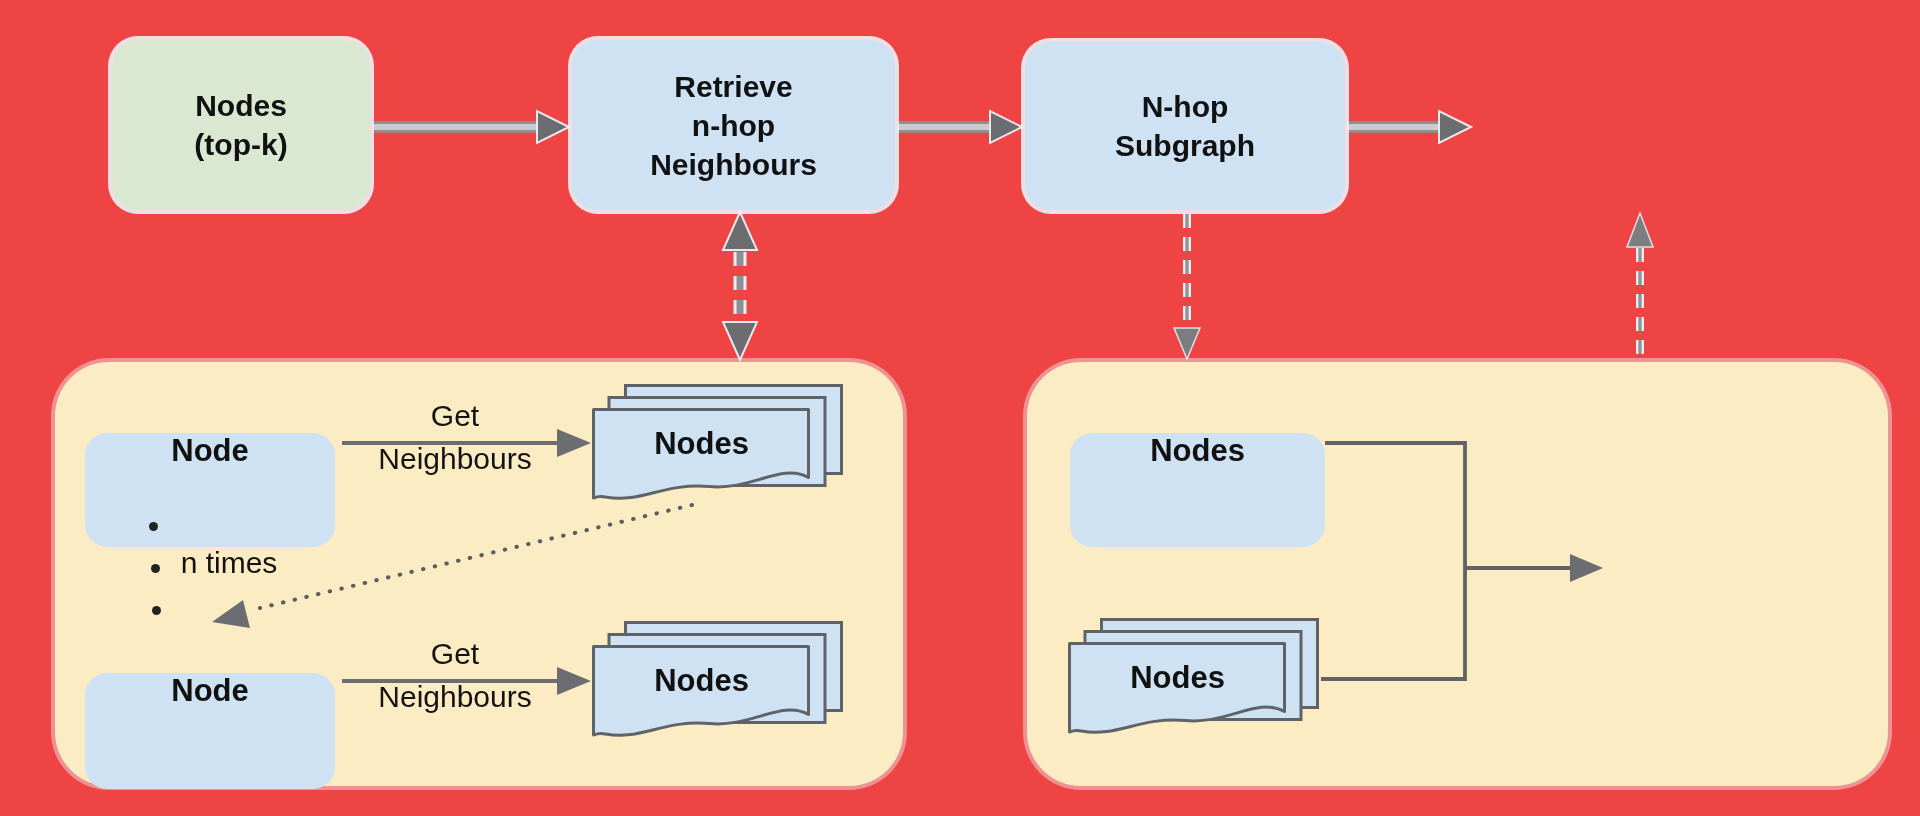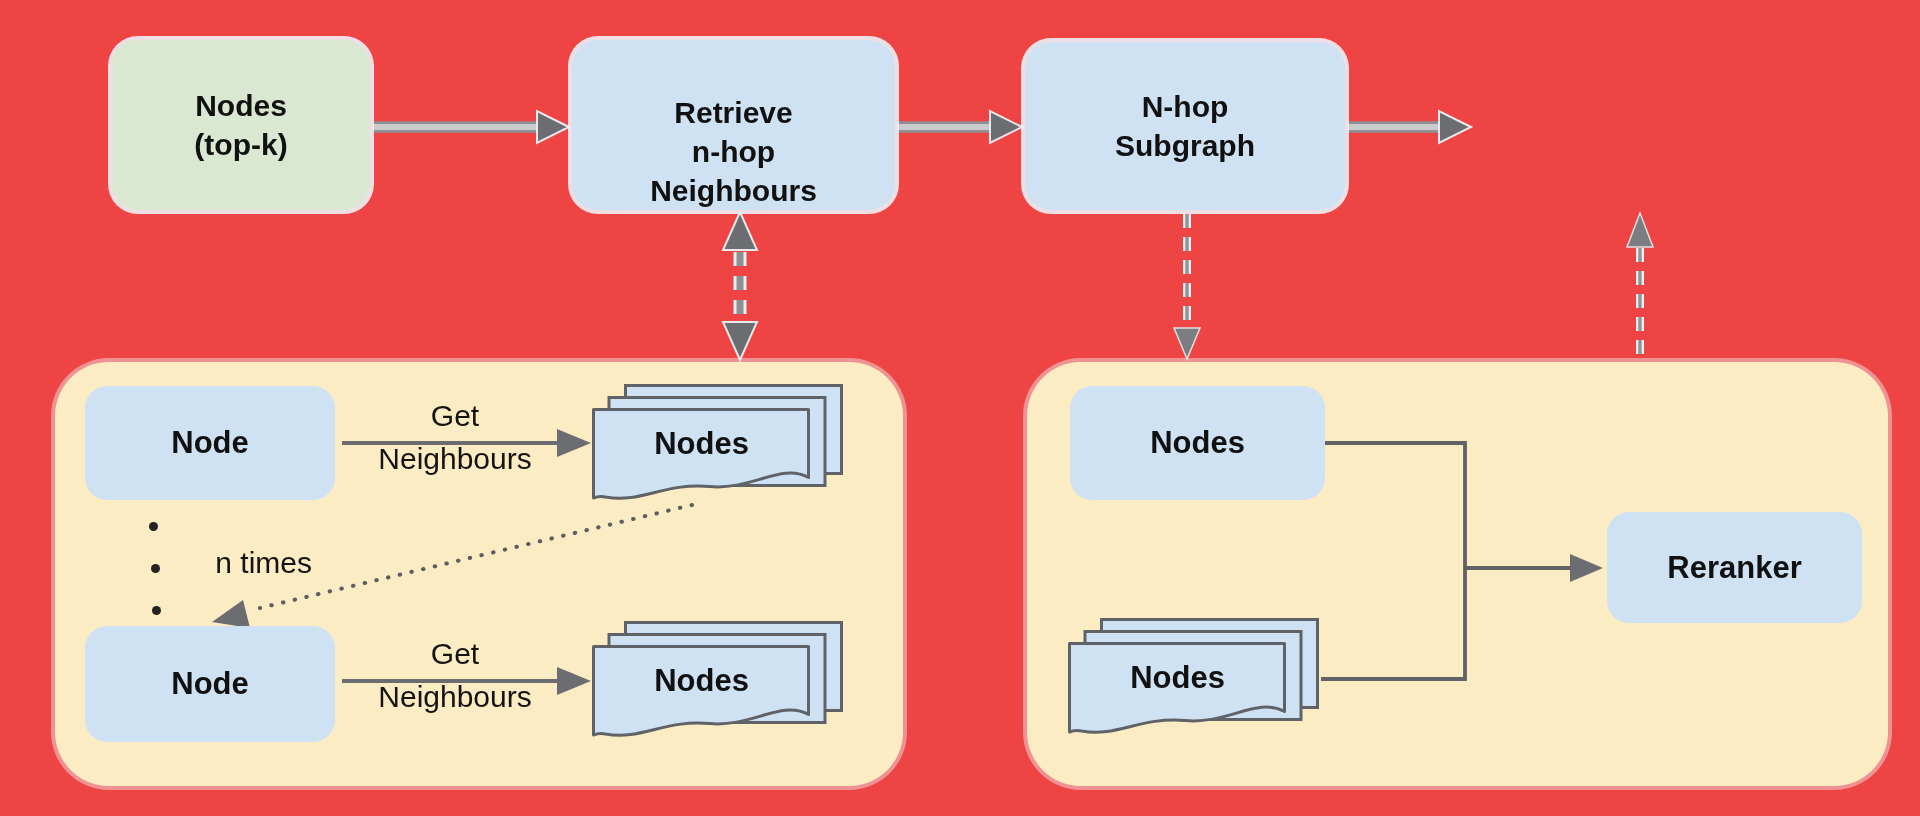--- a/index.html
+++ b/index.html
@@ -17,21 +17,21 @@
     display:flex;align-items:center;justify-content:center;text-align:center;
     box-shadow:0 0 0 4px rgba(238,241,246,.9);
   }
   .flowbox .box-label{
     font-weight:700;font-size:30px;line-height:39px;color:#111;white-space:pre-line;
   }
   .green{background:#dae8d2;}
   .blue{background:#cfe2f3;}
   .bluebox{
     position:absolute;background:#cfe2f3;border-radius:22px;z-index:3;
-    display:flex;align-items:center;justify-content:center;text-align:center;
+    display:flex;align-items:flex-start;justify-content:center;text-align:center;margin-top:47px;
   }
   .bluebox .box-label{font-weight:700;font-size:31px;color:#111;}
   .anno{
     position:absolute;z-index:4;color:#141414;font-size:30px;line-height:43px;
     text-align:center;white-space:pre-line;
   }
   .stack{position:absolute;z-index:3;}
   .stack-label{
     position:absolute;z-index:4;display:flex;align-items:center;justify-content:center;
     font-weight:700;font-size:31px;color:#111;
@@ -104,21 +104,21 @@
     <g>
       <line x1="1465" y1="568" x2="1571" y2="568" stroke="#606265" stroke-width="3.8"></line>
       <polygon points="1603,568 1570,554 1570,582" fill="#6b6d70"></polygon>
     </g>
   </svg>
 
   <div class="flowbox green" style="left:112px;top:40px;width:258px;height:170px;">
     <span class="box-label">Nodes
 (top-k)</span>
   </div>
-  <div class="flowbox blue" style="left:572px;top:40px;width:323px;height:170px;align-items:flex-end;">
+  <div class="flowbox blue" style="left:572px;top:40px;width:323px;height:170px;">
     <span class="box-label">Retrieve
 n-hop
 Neighbours</span>
   </div>
   <div class="flowbox blue" style="left:1025px;top:42px;width:320px;height:168px;">
     <span class="box-label">N-hop
 Subgraph</span>
   </div>
 
   <div class="bluebox" style="left:85px;top:386px;width:250px;height:114px;">
@@ -130,41 +130,38 @@
   <svg class="stack" style="left:592px;top:384px;" width="252" height="116" viewBox="0 0 252 116">
     <rect x="33.5" y="1.5" width="216" height="88" fill="#cfe2f3" stroke="#5f6368" stroke-width="3"></rect>
     <rect x="17" y="13.5" width="216" height="88" fill="#cfe2f3" stroke="#5f6368" stroke-width="3"></rect>
     <path transform="translate(1.5,25.5)" fill="#cfe2f3" stroke="#5f6368" stroke-width="3" stroke-linejoin="round" d="M0 0 H215 V68 C188 53 158 81 116 77 C70 73 48 94 12 87.5 C7.5 86.5 3.5 87 0 88.5 Z"></path>
   </svg>
   <div class="stack-label" style="left:594px;top:410px;width:215px;height:68px;">Nodes</div>
 
   <span class="dot" style="left:149px;top:522px;"></span>
   <span class="dot" style="left:151px;top:564px;"></span>
   <span class="dot" style="left:152px;top:606px;"></span>
-  <div class="anno" style="left:172px;top:541px;width:140px;text-align:right;">n times</div>
+  <div class="anno" style="left:159px;top:541px;width:140px;text-align:center;">n times</div>
 
   <div class="bluebox" style="left:85px;top:626px;width:250px;height:116px;">
     <span class="box-label">Node</span>
   </div>
   <div class="anno" style="left:330px;top:632px;width:250px;">Get
 Neighbours</div>
 
   <svg class="stack" style="left:592px;top:621px;" width="252" height="116" viewBox="0 0 252 116">
     <rect x="33.5" y="1.5" width="216" height="88" fill="#cfe2f3" stroke="#5f6368" stroke-width="3"></rect>
     <rect x="17" y="13.5" width="216" height="88" fill="#cfe2f3" stroke="#5f6368" stroke-width="3"></rect>
     <path transform="translate(1.5,25.5)" fill="#cfe2f3" stroke="#5f6368" stroke-width="3" stroke-linejoin="round" d="M0 0 H215 V68 C188 53 158 81 116 77 C70 73 48 94 12 87.5 C7.5 86.5 3.5 87 0 88.5 Z"></path>
   </svg>
   <div class="stack-label" style="left:594px;top:647px;width:215px;height:68px;">Nodes</div>
 
   <div class="bluebox" style="left:1070px;top:386px;width:255px;height:114px;">
     <span class="box-label">Nodes</span>
   </div>
-  <div class="bluebox" style="left:1607px;top:512px;width:255px;height:111px;">
-    <span class="box-label">Reranker</span>
-  </div>
 
   <svg class="stack" style="left:1068px;top:618px;" width="252" height="116" viewBox="0 0 252 116">
     <rect x="33.5" y="1.5" width="216" height="88" fill="#cfe2f3" stroke="#5f6368" stroke-width="3"></rect>
     <rect x="17" y="13.5" width="216" height="88" fill="#cfe2f3" stroke="#5f6368" stroke-width="3"></rect>
     <path transform="translate(1.5,25.5)" fill="#cfe2f3" stroke="#5f6368" stroke-width="3" stroke-linejoin="round" d="M0 0 H215 V68 C188 53 158 81 116 77 C70 73 48 94 12 87.5 C7.5 86.5 3.5 87 0 88.5 Z"></path>
   </svg>
   <div class="stack-label" style="left:1070px;top:644px;width:215px;height:68px;">Nodes</div>
 
 </div>
 

